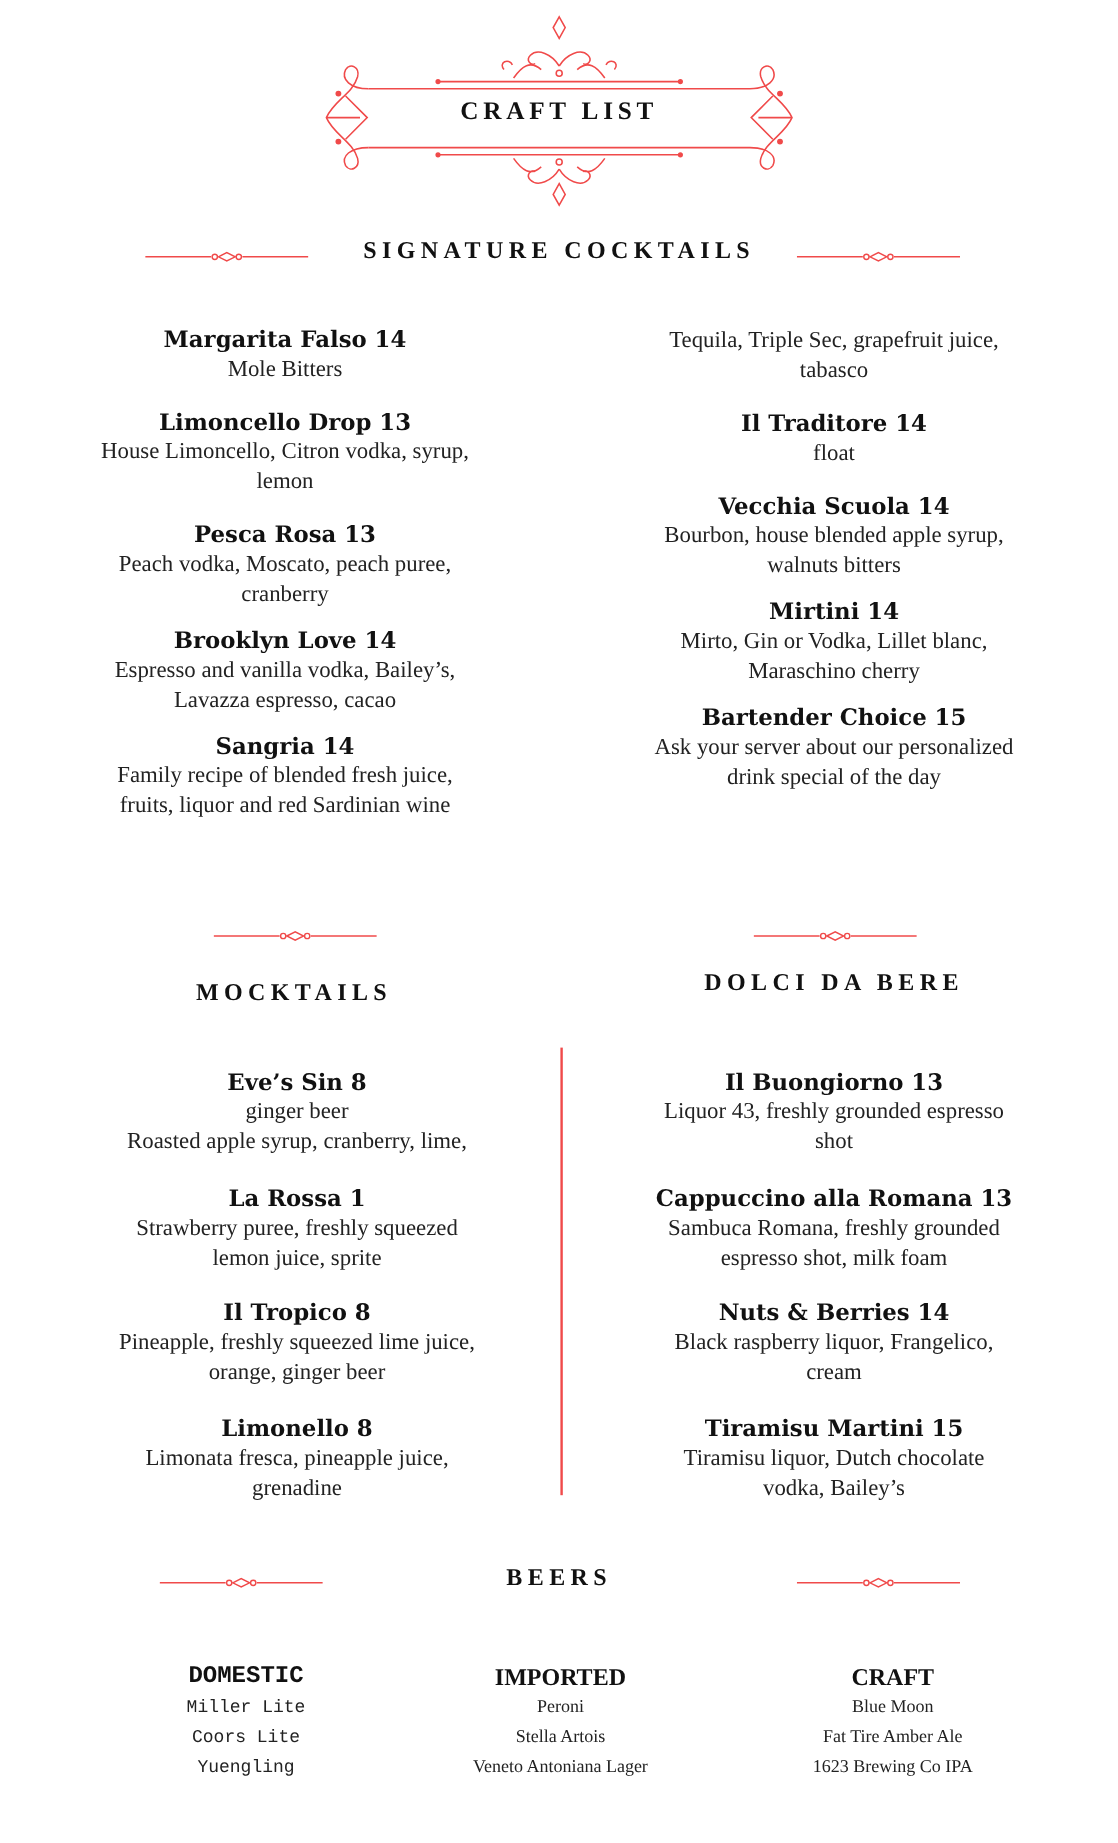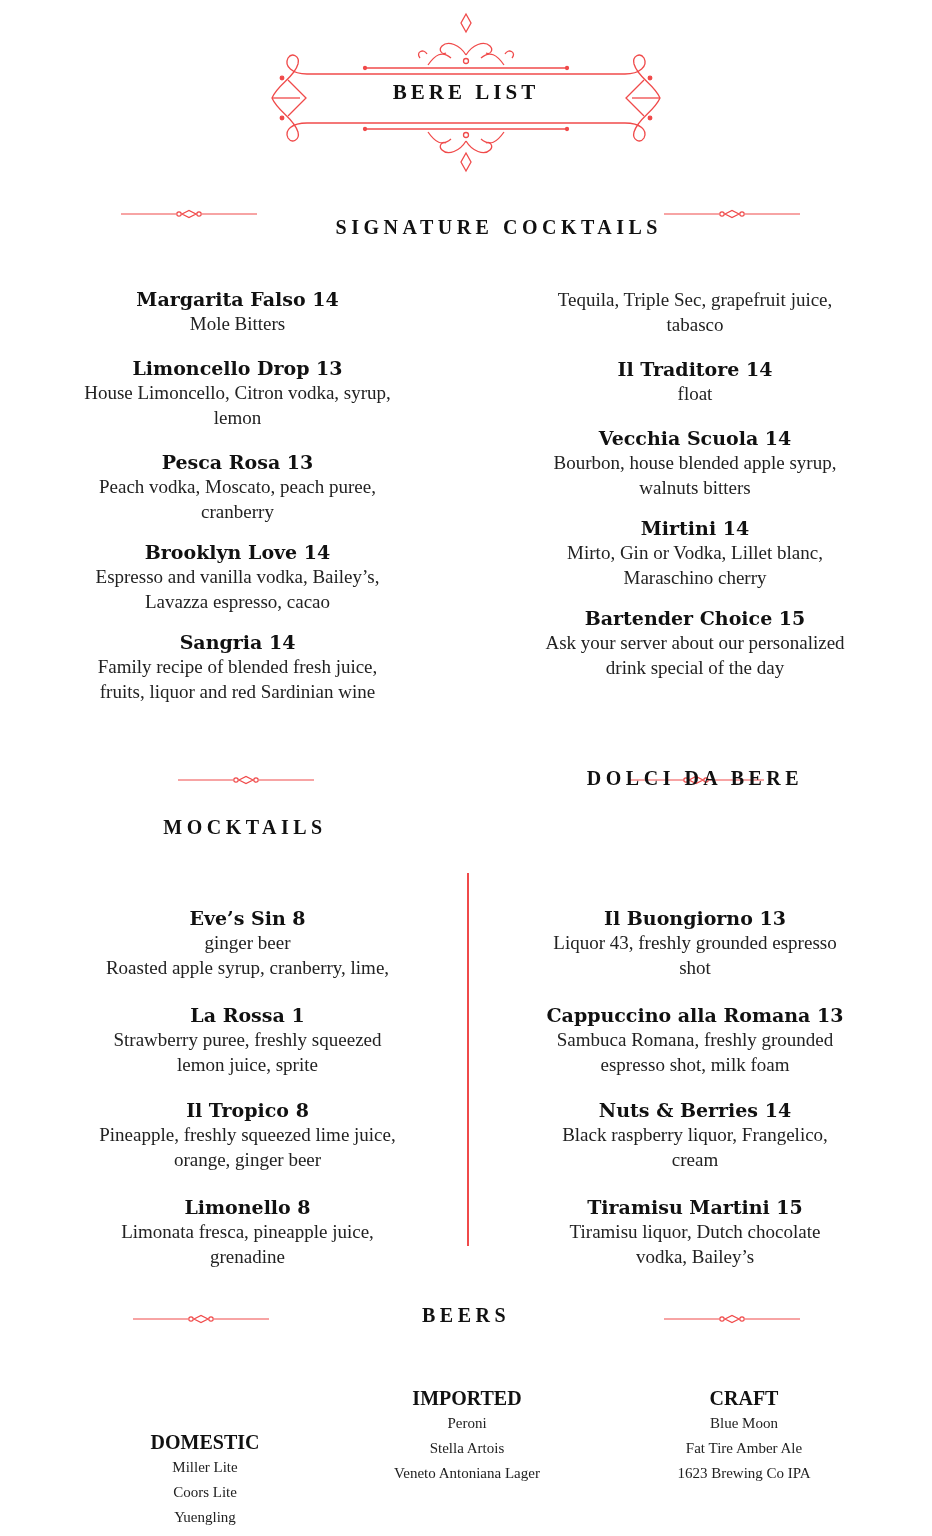--- a/index.html
+++ b/index.html
@@ -7,21 +7,21 @@
          font-family: "DejaVu Serif", "Liberation Serif", serif; color: #1a1a1a; }
   .abs { position: absolute; }
   .title-frame { left: 270px; top: 10px; width: 392px; height: 165px; }
   .title-text { left: 270px; top: 80px; width: 392px; text-align: center;
                 font-family: "Liberation Serif", serif; font-weight: bold; font-size: 21px;
                 letter-spacing: 4px; color: #111; }
   .sec-head { font-family: "Liberation Serif", serif; font-weight: bold; font-size: 20px;
               letter-spacing: 4.5px; color: #111; text-align: center; }
   .divider { height: 12px; }
   .divider svg { display: block; }
-  .item { text-align: center; margin-top: 16px; }
+  .item { text-align: center; }
   .item-name { font-family: "DejaVu Serif", serif; font-weight: bold; font-size: 19px;
                line-height: 24px; color: #111; }
   .item-desc { font-family: "Liberation Serif", serif; font-size: 19px; line-height: 25px;
                color: #222; }
   .vline { left: 467px; top: 873px; width: 2px; height: 373px; background: #f04a4a; }
   .beer-col { text-align: center; font-family: "Liberation Serif", serif; }
   .beer-head { font-weight: bold; font-size: 20px; line-height: 26px; color: #111; }
   .beer-item { font-size: 15px; line-height: 25px; color: #222; }
 </style>
 </head>
@@ -60,32 +60,32 @@
   <path d="M18 70 L36 88 L18 106"></path>
   <circle cx="12" cy="68" r="1.8" fill="#f04a4a"></circle>
   <circle cx="12" cy="108" r="1.8" fill="#f04a4a"></circle>
 
   <path d="M355 64 C370 64, 378 56, 374 48 C370 42, 362 46, 364 54 C368 68, 384 74, 390 88 C384 102, 368 108, 364 122 C362 130, 370 134, 374 128 C378 120, 370 113, 355 113"></path>
   <path d="M390 88 L362 88"></path>
   <path d="M374 70 L356 88 L374 106"></path>
   <circle cx="380" cy="68" r="1.8" fill="#f04a4a"></circle>
   <circle cx="380" cy="108" r="1.8" fill="#f04a4a"></circle>
 </svg>
-<div class="abs title-text">BERE LIST</div>
+<div class="abs title-text">CRAFT LIST</div>
 
 <div class="abs divider" style="left:121px; top:208px; width:136px;">
     <svg width="136" height="12" viewBox="0 0 136 12" fill="none" stroke="#f04a4a" stroke-width="1.2">
       <line x1="0" y1="6" x2="55" y2="6"></line>
       <circle cx="58" cy="6" r="2.2"></circle>
       <path d="M61 6 L68 2.5 L75 6 L68 9.5 Z"></path>
       <circle cx="78" cy="6" r="2.2"></circle>
       <line x1="81" y1="6" x2="136" y2="6"></line>
     </svg>
   </div>
-<div class="abs sec-head" style="left:270px; top:216px; width:392px;text-align:right;">SIGNATURE COCKTAILS</div>
+<div class="abs sec-head" style="left:270px; top:198px; width:392px;">SIGNATURE COCKTAILS</div>
 <div class="abs divider" style="left:664px; top:208px; width:136px;">
     <svg width="136" height="12" viewBox="0 0 136 12" fill="none" stroke="#f04a4a" stroke-width="1.2">
       <line x1="0" y1="6" x2="55" y2="6"></line>
       <circle cx="58" cy="6" r="2.2"></circle>
       <path d="M61 6 L68 2.5 L75 6 L68 9.5 Z"></path>
       <circle cx="78" cy="6" r="2.2"></circle>
       <line x1="81" y1="6" x2="136" y2="6"></line>
     </svg>
   </div>
 
@@ -155,21 +155,21 @@
     <svg width="136" height="12" viewBox="0 0 136 12" fill="none" stroke="#f04a4a" stroke-width="1.2">
       <line x1="0" y1="6" x2="55" y2="6"></line>
       <circle cx="58" cy="6" r="2.2"></circle>
       <path d="M61 6 L68 2.5 L75 6 L68 9.5 Z"></path>
       <circle cx="78" cy="6" r="2.2"></circle>
       <line x1="81" y1="6" x2="136" y2="6"></line>
     </svg>
   </div>
 
 <div class="abs sec-head" style="left:60px; top:816px; width:370px;">MOCKTAILS</div>
-<div class="abs sec-head" style="left:505px; top:767px; width:380px;text-align:center;">DOLCI DA BERE</div>
+<div class="abs sec-head" style="left:505px; top:808px; width:380px;text-align:center;">DOLCI DA BERE</div>
 
 <div class="abs vline"></div>
 
 <div class="abs" style="left:60px; top:890px; width:375px;" id="mock-col">
     <div class="item" style="margin-bottom: 23px;">
       <div class="item-name">Eve’s Sin 8</div>
       <div class="item-desc">ginger beer</div>
       <div class="item-desc">Roasted apple syrup, cranberry, lime,</div>
     </div>
     <div class="item" style="margin-bottom: 21px;">
@@ -224,21 +224,21 @@
 <div class="abs divider" style="left:664px; top:1313px; width:136px;">
     <svg width="136" height="12" viewBox="0 0 136 12" fill="none" stroke="#f04a4a" stroke-width="1.2">
       <line x1="0" y1="6" x2="55" y2="6"></line>
       <circle cx="58" cy="6" r="2.2"></circle>
       <path d="M61 6 L68 2.5 L75 6 L68 9.5 Z"></path>
       <circle cx="78" cy="6" r="2.2"></circle>
       <line x1="81" y1="6" x2="136" y2="6"></line>
     </svg>
   </div>
 
-<div class="abs beer-col" style="left:105px; top:1429px; width:200px;">
+<div class="abs beer-col" style="left:105px; top:1385px; width:200px;font-family:Liberation Mono, monospace;">
   <div class="beer-head">DOMESTIC</div>
   <div class="beer-item">Miller Lite</div>
   <div class="beer-item">Coors Lite</div>
   <div class="beer-item">Yuengling</div>
 </div>
 <div class="abs beer-col" style="left:347px; top:1385px; width:240px;">
   <div class="beer-head">IMPORTED</div>
   <div class="beer-item">Peroni</div>
   <div class="beer-item">Stella Artois</div>
   <div class="beer-item">Veneto Antoniana Lager</div>

